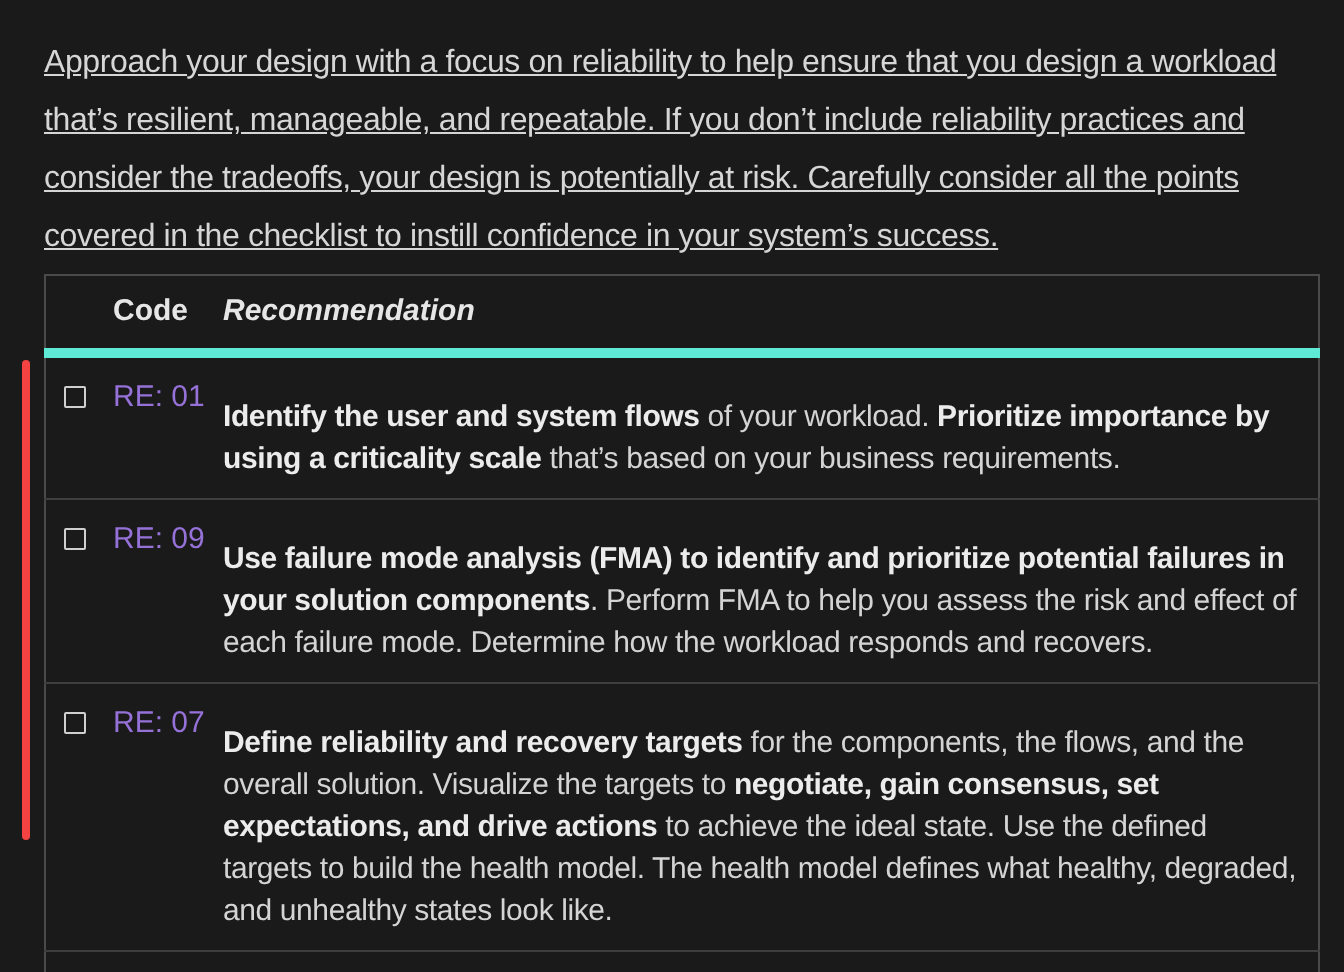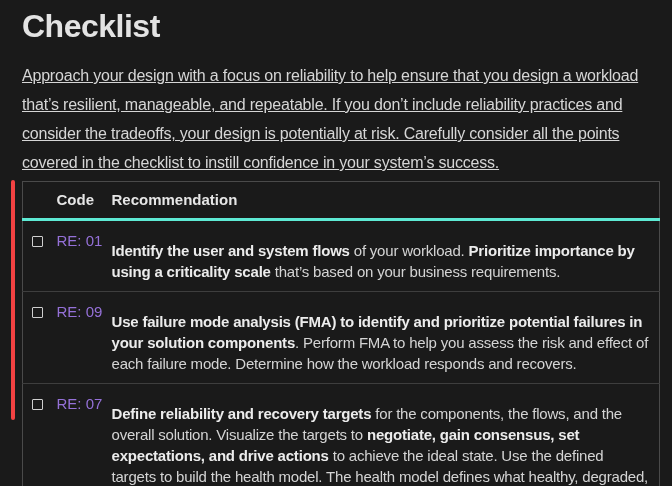--- a/index.html
+++ b/index.html
@@ -48,37 +48,37 @@
   }
   table.checklist-table {
     margin-top: 4px;
     width: 638px;
     border-collapse: collapse;
     border-left: 1px solid #4a4a4a;
     border-right: 1px solid #4a4a4a;
     border-top: 1px solid #4a4a4a;
     table-layout: fixed;
   }
-  thead tr { border-bottom: 3px solid #5eead4; }
+  thead tr { border-bottom: 5px solid #5eead4; }
   tbody tr { border-bottom: 1px solid #3e3e3e; }
   tbody tr.partial-row { border-bottom: none; }
   th, td {
     text-align: left;
     vertical-align: top;
     font-size: 15px;
   }
   th {
     font-weight: 700;
     color: #e6e6e6;
     line-height: 20px;
     padding: 8px 6px;
   }
   th.col-check { width: 28px; padding-left: 9px; }
   th.col-code  { width: 55px; padding-left: 6px; }
-  th.col-rec   { padding-left: 6px; }
+  th.col-rec   { padding-left: 6px; font-style: italic; }
   td.col-check { padding: 12px 0 9px 9px; }
   td.col-code  { padding: 9px 4px 9px 6px; line-height: 21px; }
   td.col-rec   { padding: 19px 10px 9px 6px; line-height: 21px; letter-spacing: -0.2px; color: #d4d4d4; }
   td.col-rec strong { font-weight: 700; color: #ececec; }
   .checkbox {
     display: inline-block;
     width: 11px;
     height: 11px;
     border: 1px solid #cfcfcf;
     border-radius: 1px;
@@ -90,21 +90,20 @@
     text-decoration: none;
     white-space: nowrap;
   }
 </style>
 </head>
 <body>
 
 <div class="page">
   <div class="highlight-bar"></div>
   <main class="content">
-    <h1 class="page-title">Checklist</h1>
     <p class="intro">Approach your design with a focus on reliability to help ensure that you design a workload that’s resilient, manageable, and repeatable. If you don’t include reliability practices and consider the tradeoffs, your design is potentially at risk. Carefully consider all the points covered in the checklist to instill confidence in your system’s success.</p>
     <table class="checklist-table">
       <thead>
         <tr>
           <th class="col-check"></th>
           <th class="col-code">Code</th>
           <th class="col-rec">Recommendation</th>
         </tr>
       </thead>
       <tbody id="rows">

